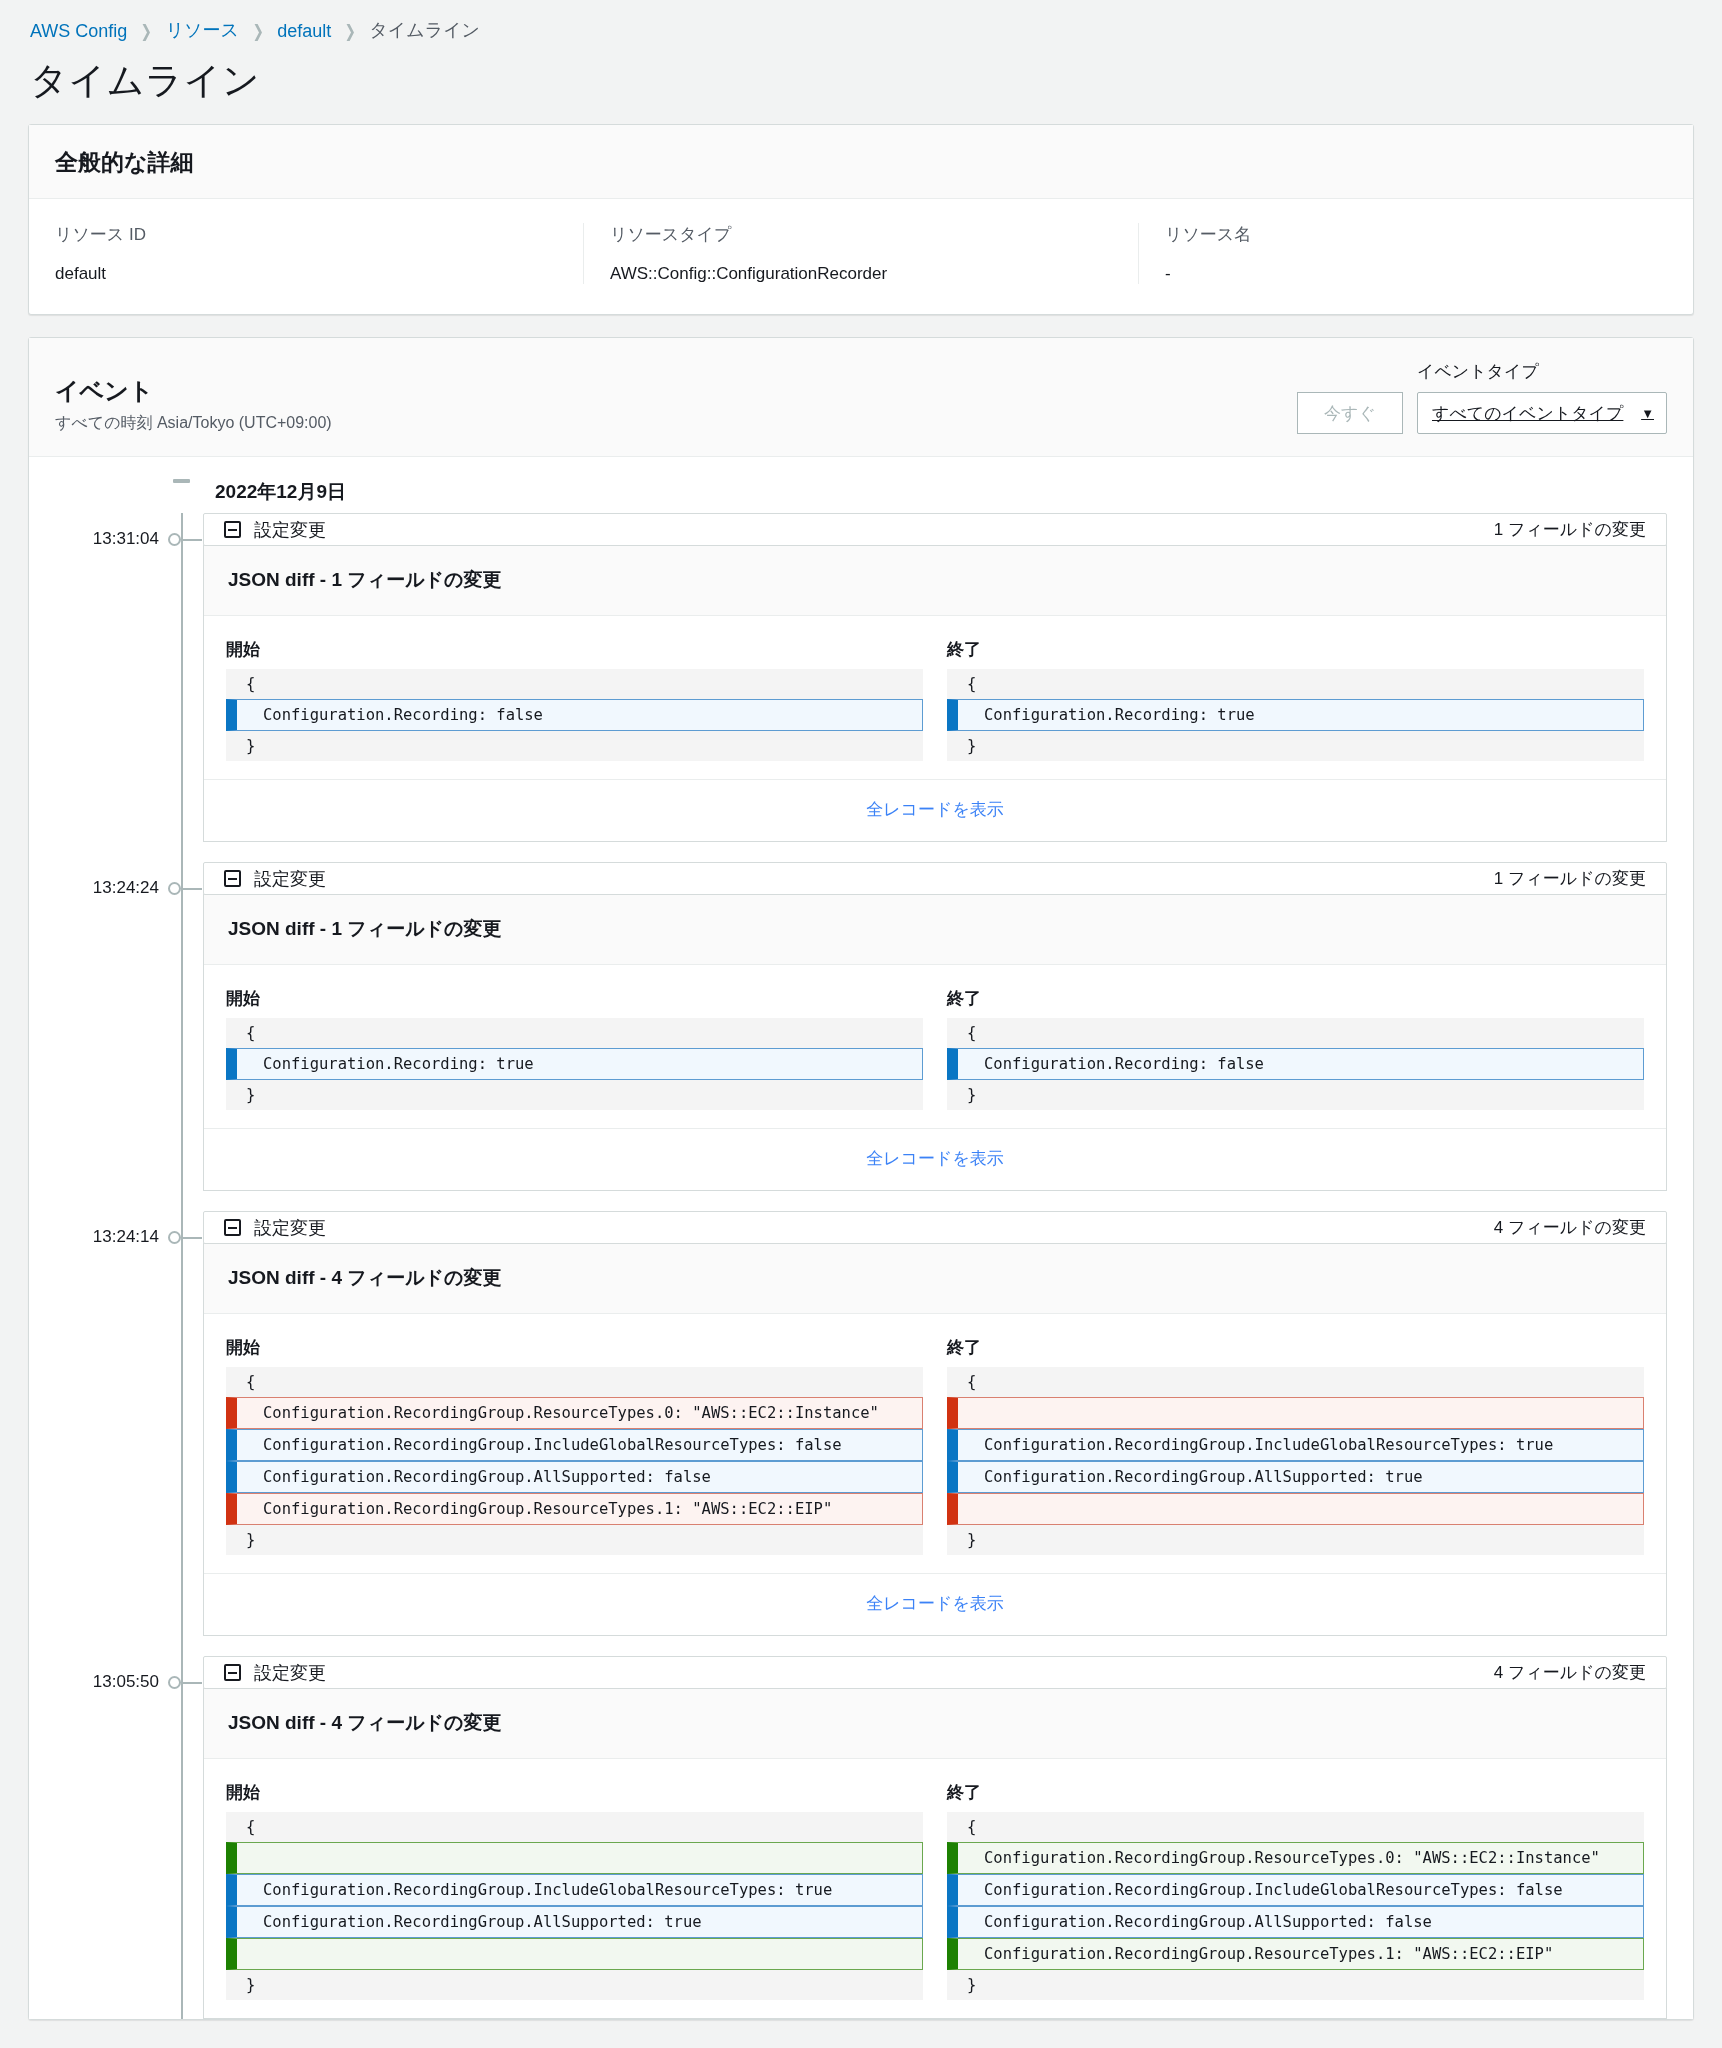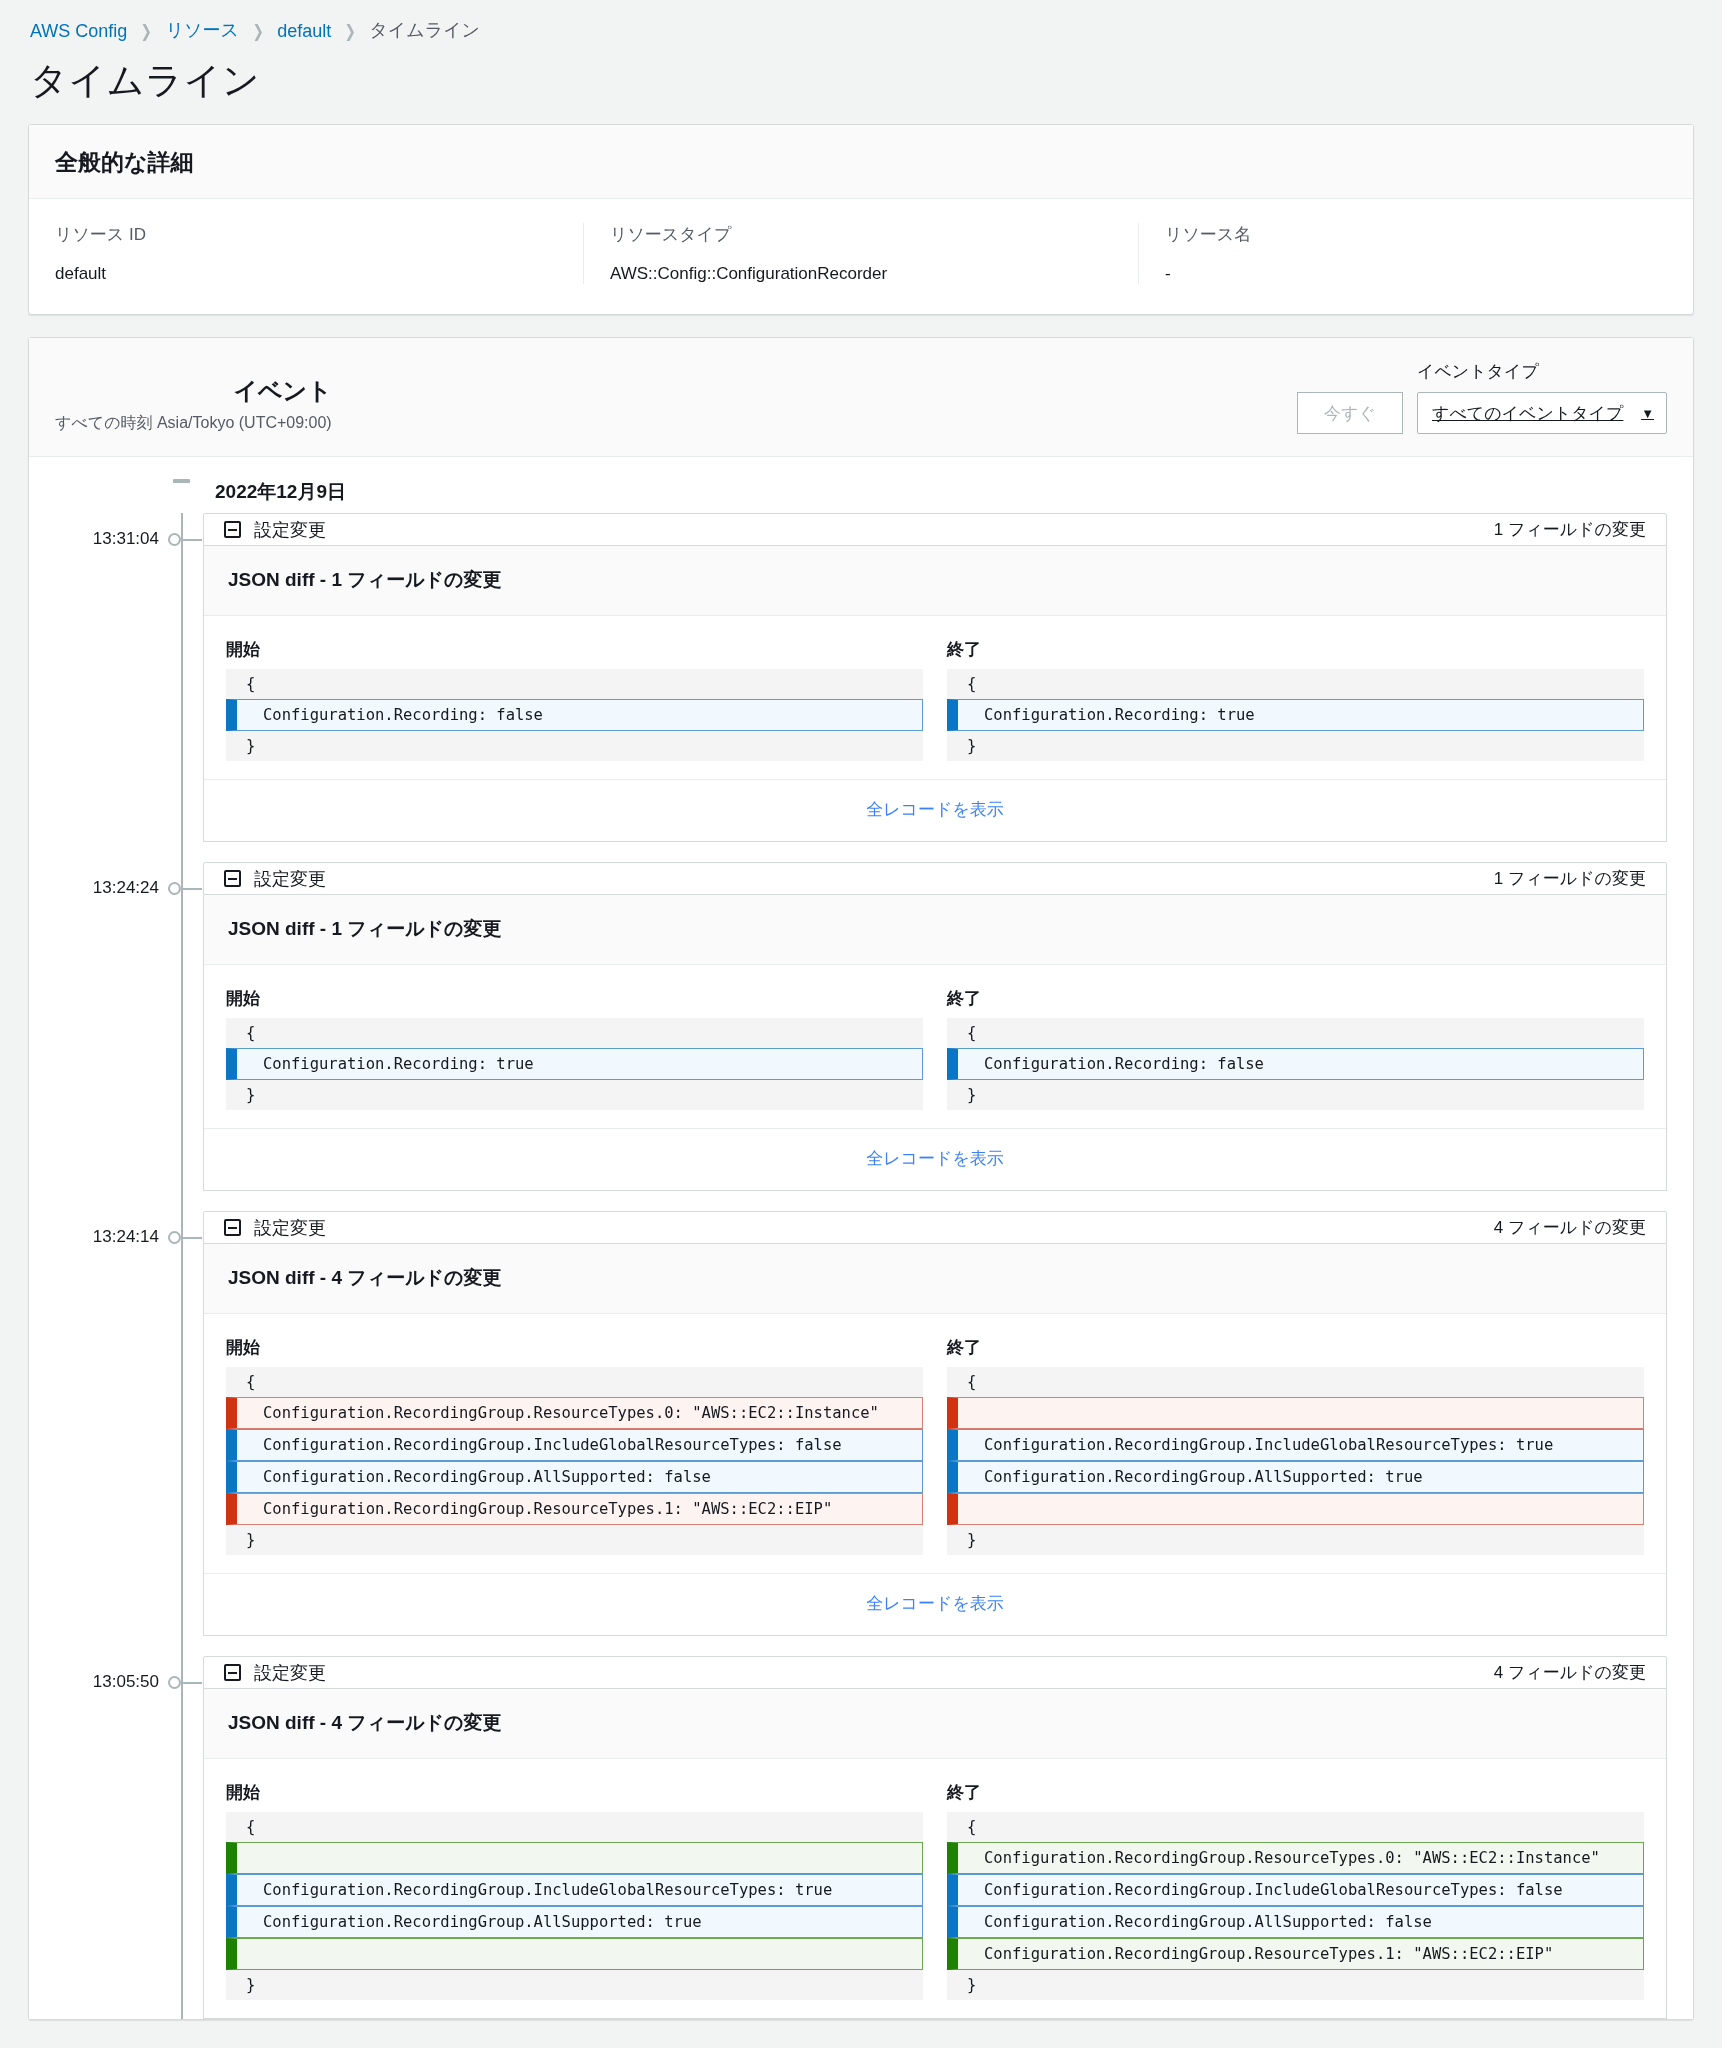--- a/index.html
+++ b/index.html
@@ -64,21 +64,21 @@
   .detail-value { font-size: 17px; color: #16191f; }
 
   
   .events-panel { margin: 0 28px 30px 28px; }
   .events-head {
     display: flex; align-items: flex-end; justify-content: space-between;
     background: #fafafa;
     border-bottom: 1px solid #eaeded;
     padding: 22px 26px 22px 26px;
   }
-  .events-title { font-size: 24px; font-weight: 700; margin: 0 0 6px 0; text-align: right; }
+  .events-title { font-size: 24px; font-weight: 700; margin: 0 0 6px 0; }
   .events-sub { font-size: 16px; color: #545b64; }
   .events-controls { display: flex; align-items: flex-end; gap: 14px; }
   .ctl-group { display: flex; flex-direction: column; }
   .ctl-label { font-size: 17px; color: #16191f; margin-bottom: 9px; }
   .date-wrap {
     position: relative; width: 258px; height: 42px;
     border: 1px solid #aab7b8; border-radius: 2px; background: #fff;
     display: flex; align-items: center;
   }
   .date-wrap input {

